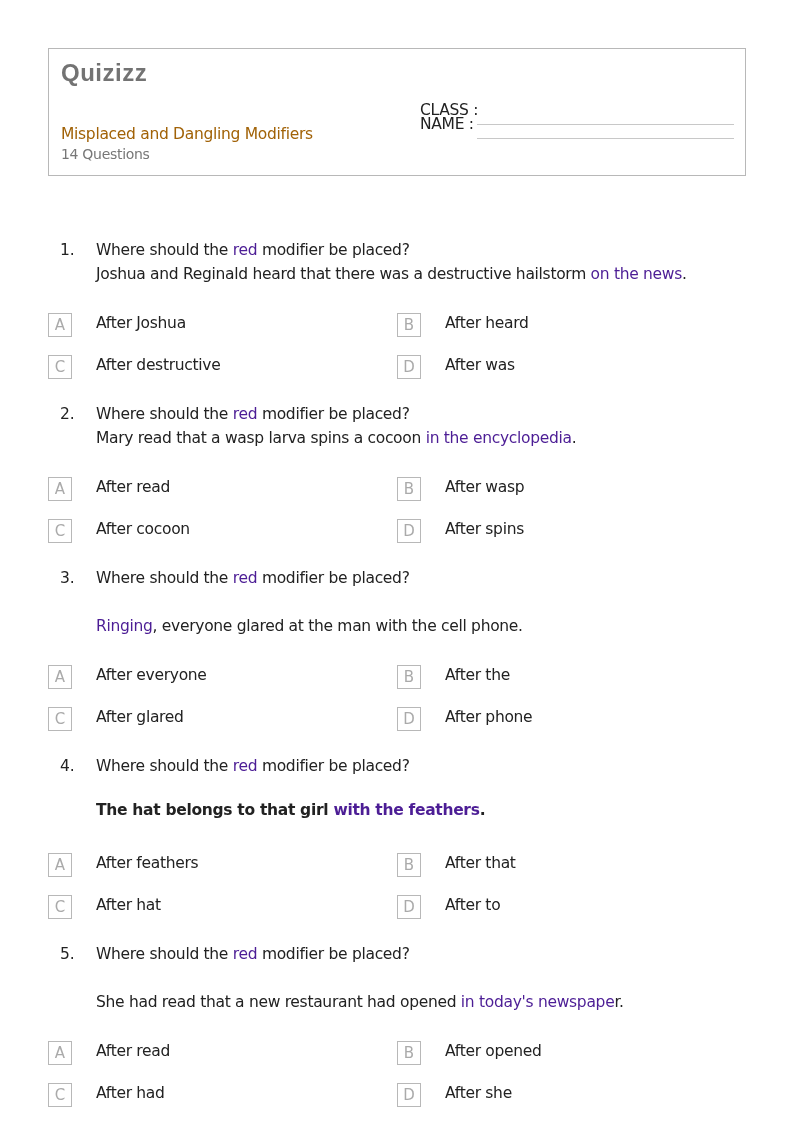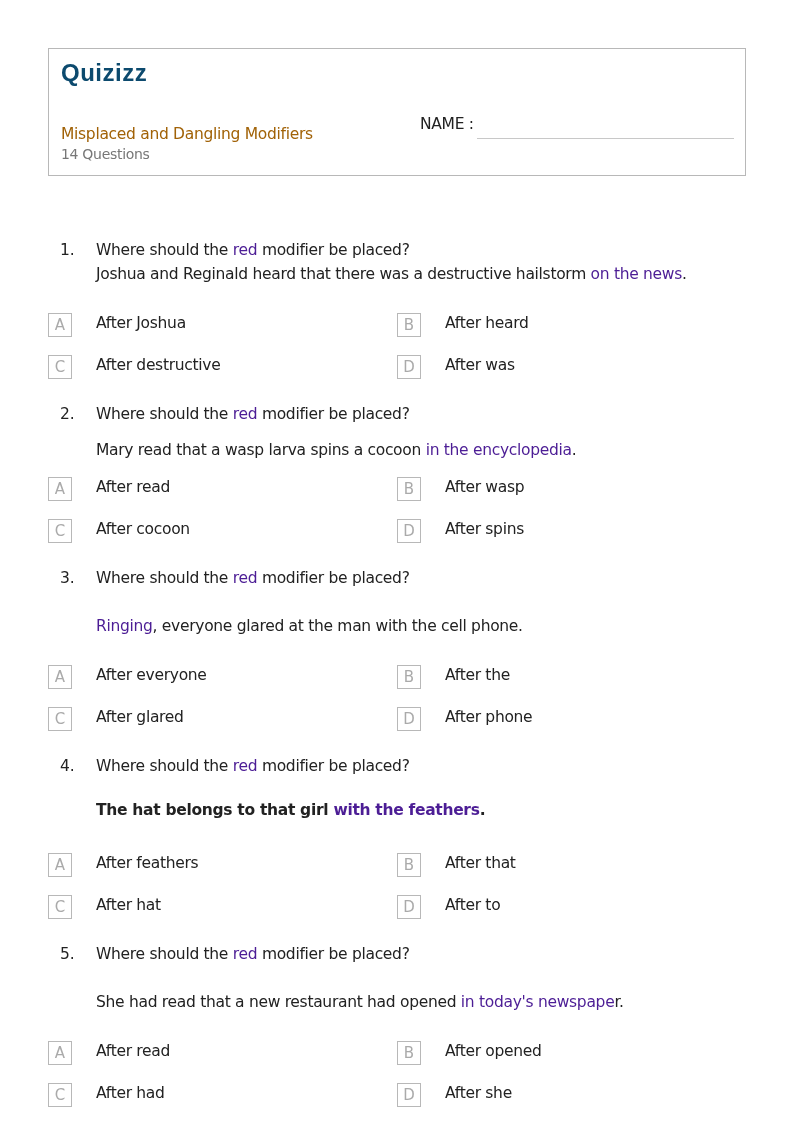--- a/index.html
+++ b/index.html
@@ -6,21 +6,21 @@
   html, body { width: 794px; height: 1123px; background: #ffffff; overflow: hidden; }
   body { font-family: "DejaVu Sans", "Liberation Sans", sans-serif; color: #222222; position: relative; }
 
   .header-box {
     position: absolute; left: 48px; top: 48px; width: 698px; height: 128px;
     border: 1px solid #b8b8b8;
   }
   .logo {
     position: absolute; left: 12px; top: 10px;
     font-family: "Liberation Sans", sans-serif; font-weight: bold;
-    font-size: 24px; letter-spacing: 0.5px; color: #0c4a6e;
+    font-size: 24px; letter-spacing: 0.5px; color: #737373;
   }
   .worksheet-title { position: absolute; left: 12px; top: 76px; font-size: 15.5px; color: #a16207; letter-spacing: -0.3px; }
   .question-count { position: absolute; left: 12px; top: 97px; font-size: 14px; color: #777; letter-spacing: -0.3px; }
 
   .field-row { position: absolute; left: 371px; width: 314px; height: 24px; }
   .field-label { position: absolute; left: 0; top: 0; font-size: 15.5px; color: #222; letter-spacing: -0.3px; }
   .field-line { position: absolute; left: 57px; right: 0; bottom: 0; border-bottom: 1px solid #c8c8c8; }
 
   .question { position: absolute; left: 0; width: 794px; }
   .q-num { position: absolute; left: 60px; font-size: 15.5px; color: #222; }
@@ -40,20 +40,24 @@
 
 <div class="header-box">
   <div class="logo">Quizizz</div>
   <div class="worksheet-title">Misplaced and Dangling Modifiers</div>
   <div class="question-count">14 Questions</div>
 
   <div class="field-row" style="top:18px;margin-top:48px;">
     <span class="field-label">NAME :</span>
     <span class="field-line"></span>
   </div>
+  <div class="field-row" style="top:52px;">
+    <span class="field-label">CLASS :</span>
+    <span class="field-line"></span>
+  </div>
 </div>
 
 <div class="question" style="top:241px;">
   <span class="q-num" style="top:0;">1.</span>
   <div class="q-text" style="top:0;"><span>Where should the </span><span class="hl">red</span><span> modifier be placed?</span></div>
   <div class="q-text" style="top:24px;"><span>Joshua and Reginald heard that there was a destructive hailstorm </span><span class="hl">on the news</span><span>.</span></div>
 </div>
 <div class="option" style="left:48px;top:313px;">
     <span class="opt-box">A</span>
     <span class="opt-text">After Joshua</span>
@@ -67,21 +71,21 @@
     <span class="opt-text">After destructive</span>
   </div>
 <div class="option" style="left:397px;top:355px;">
     <span class="opt-box">D</span>
     <span class="opt-text">After was</span>
   </div>
 
 <div class="question" style="top:405px;">
   <span class="q-num" style="top:0;">2.</span>
   <div class="q-text" style="top:0;"><span>Where should the </span><span class="hl">red</span><span> modifier be placed?</span></div>
-  <div class="q-text" style="top:36px;"><span>Mary read that a wasp larva spins a cocoon </span><span class="hl">in the encyclopedia</span><span>.</span></div>
+  <div class="q-text" style="top:24px;"><span>Mary read that a wasp larva spins a cocoon </span><span class="hl">in the encyclopedia</span><span>.</span></div>
 </div>
 <div class="option" style="left:48px;top:477px;">
     <span class="opt-box">A</span>
     <span class="opt-text">After read</span>
   </div>
 <div class="option" style="left:397px;top:477px;">
     <span class="opt-box">B</span>
     <span class="opt-text">After wasp</span>
   </div>
 <div class="option" style="left:48px;top:519px;">

